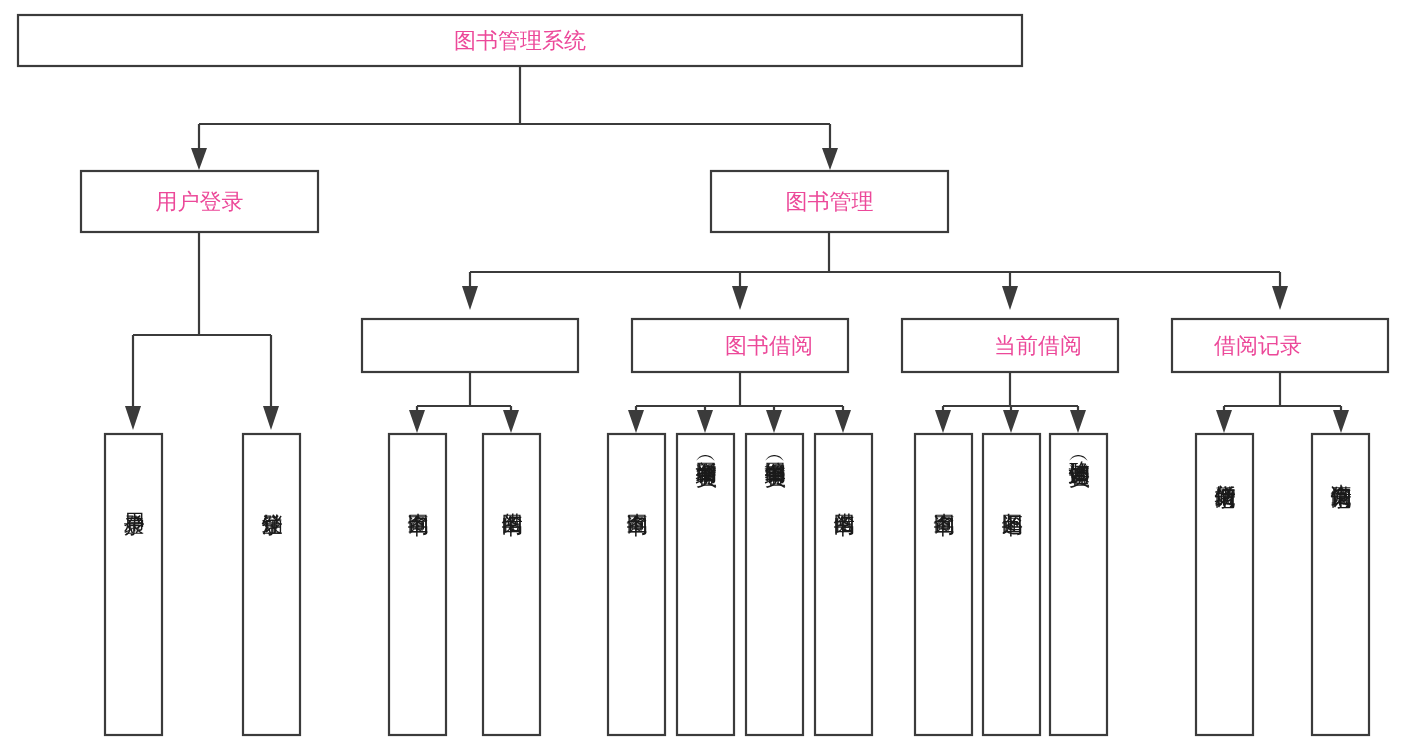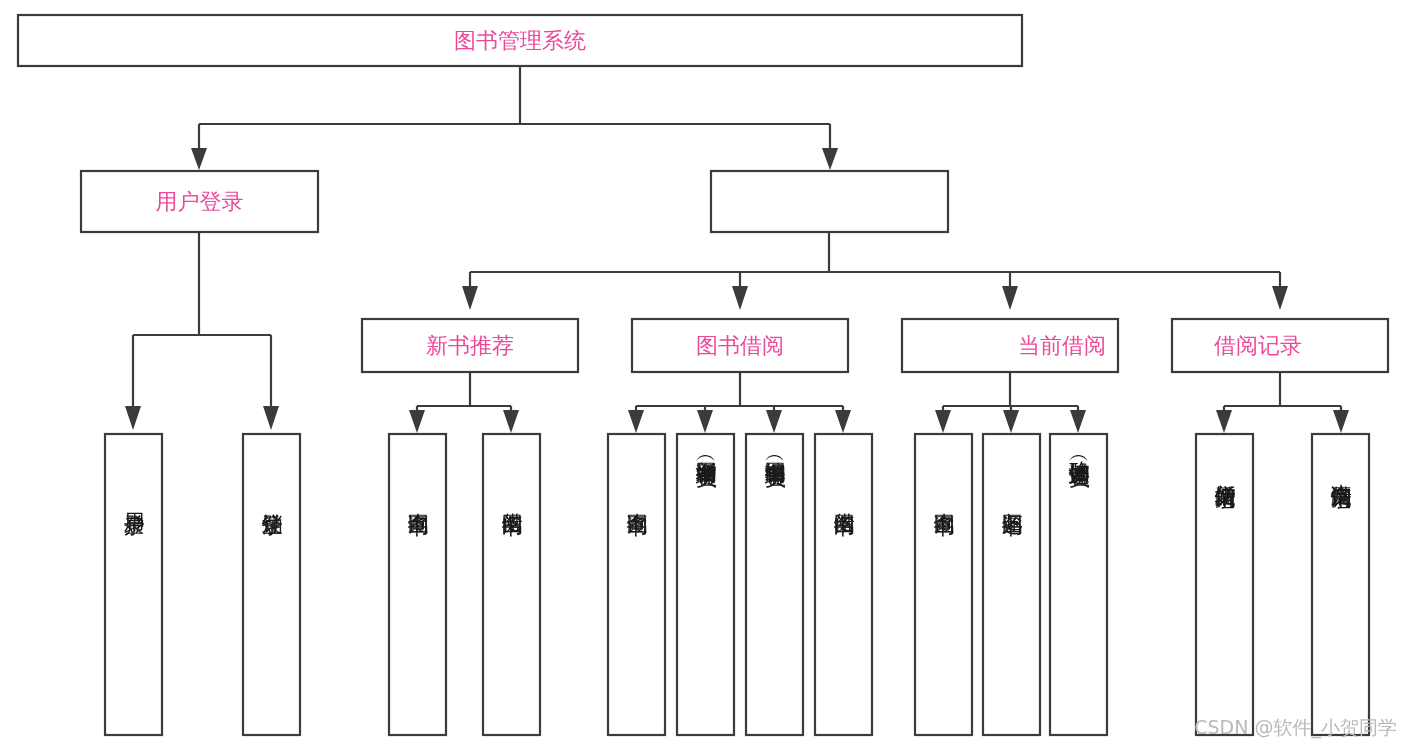--- a/index.html
+++ b/index.html
@@ -190,26 +190,26 @@
     <rect class="node-box" x="1050" y="434" width="57" height="301"></rect>
 
     <rect class="node-box" x="1196" y="434" width="57" height="301"></rect>
     <rect class="node-box" x="1312" y="434" width="57" height="301"></rect>
   </svg>
 
   <div class="hlabel" style="left:18px; top:15px; width:1004px; height:51px;">图书管理系统</div>
 
   <div class="hlabel" style="left:81px; top:171px; width:237px; height:61px;">用户登录</div>
 
-
-  <div class="hlabel" style="left:362px; top:319px; width:216px; height:53px;">新书推荐</div>
-
-  <div class="hlabel" style="left:632px; top:319px; width:216px; height:53px;">图书借阅</div>
-
-  <div class="hlabel" style="left:954px; top:319px; width:216px; height:53px;border-radius:10px;">当前借阅</div>
+  <div class="hlabel" style="left:711px; top:171px; width:237px; height:61px;">图书管理</div>
+
+
+  <div class="hlabel" style="left:632px; top:319px; width:216px; height:53px;padding-left:29px;">图书借阅</div>
+
+  <div class="hlabel" style="left:930px; top:319px; width:216px; height:53px;border-radius:10px;">当前借阅</div>
 
   <div class="hlabel" style="left:1172px; top:319px; width:172px; height:53px;">借阅记录</div>
 
   <div class="vlabel" style="left:105px; top:434px; width:57px; height:301px; padding-top:62px;">用户登录</div>
   <div class="vlabel" style="left:243px; top:434px; width:57px; height:301px; padding-top:62px;">注销登录</div>
 
   <div class="vlabel" style="left:389px; top:434px; width:57px; height:301px; padding-top:62px;">查询图书</div>
   <div class="vlabel" style="left:483px; top:434px; width:57px; height:301px; padding-top:62px;">借阅图书</div>
 
   <div class="vlabel" style="left:608px; top:434px; width:57px; height:301px; padding-top:62px;">查询图书</div>
@@ -217,15 +217,14 @@
   <div class="vlabel" style="left:746px; top:434px; width:57px; height:301px; padding-top:10px;">编辑图书（管理员）</div>
   <div class="vlabel" style="left:815px; top:434px; width:57px; height:301px; padding-top:62px;">借阅图书</div>
 
   <div class="vlabel" style="left:915px; top:434px; width:57px; height:301px; padding-top:62px;">查询图书</div>
   <div class="vlabel" style="left:983px; top:434px; width:57px; height:301px; padding-top:62px;">归还图书</div>
   <div class="vlabel" style="left:1050px; top:434px; width:57px; height:301px; padding-top:10px;">确认归还（管理员）</div>
 
   <div class="vlabel" style="left:1196px; top:434px; width:57px; height:301px; padding-top:33px;">新增借阅记录</div>
   <div class="vlabel" style="left:1312px; top:434px; width:57px; height:301px; padding-top:33px;">查询借阅记录</div>
 
-  <div id="watermark">CSDN @软件_小贺同学</div>
 
 </div>
 
 </body></html>

